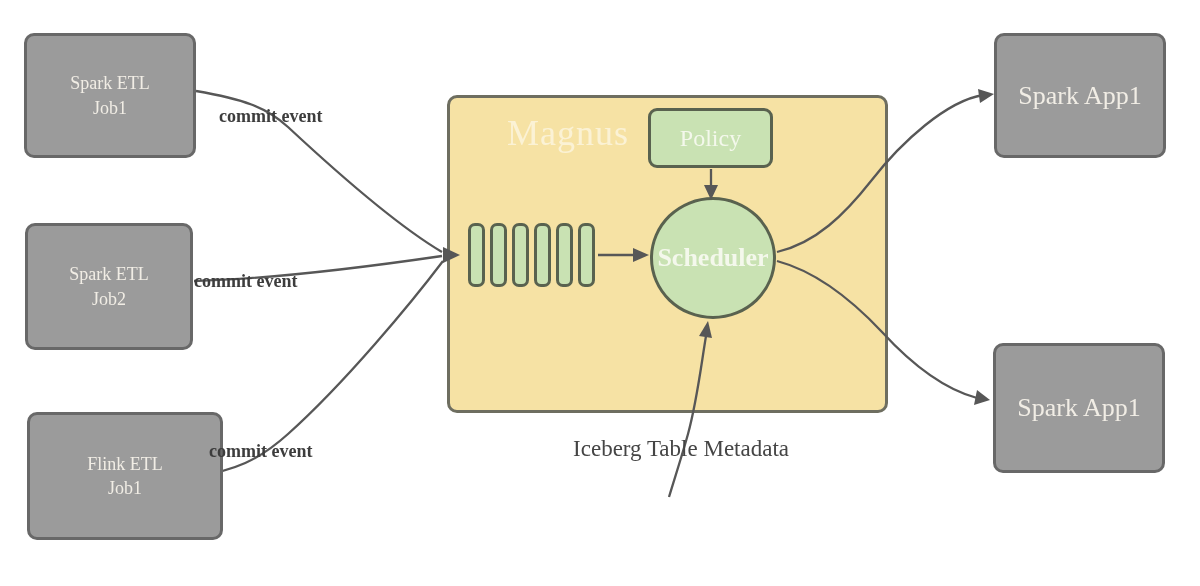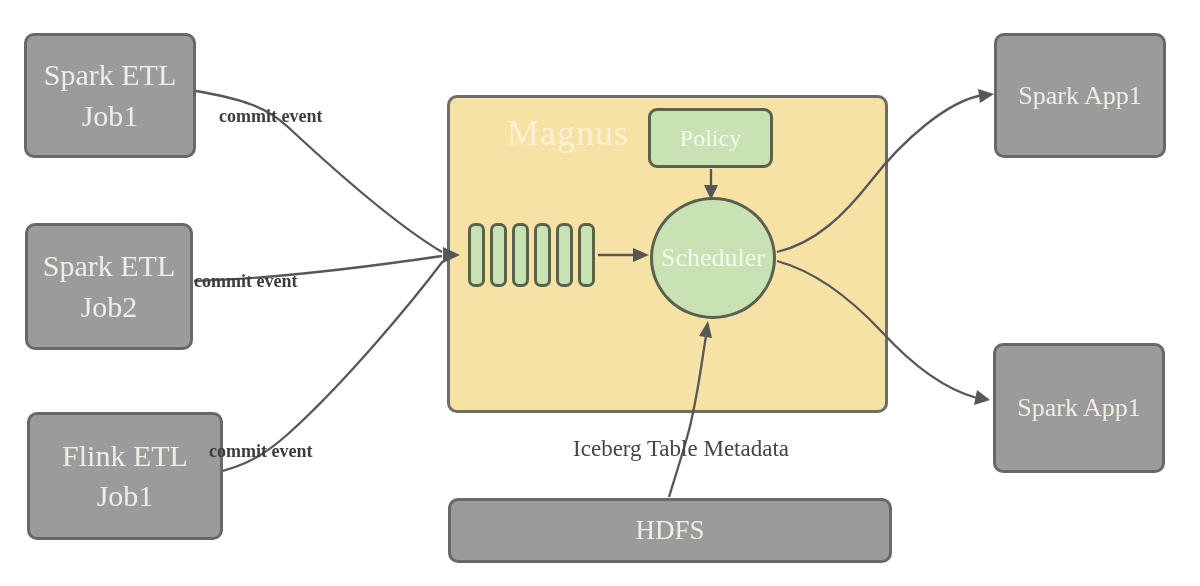--- a/index.html
+++ b/index.html
@@ -28,21 +28,21 @@
     overflow:hidden;
   }
   .gray-node{
     position:absolute;
     background:var(--gray-node-fill);
     border:3px solid var(--gray-node-border);
     border-radius:10px;
     color:var(--gray-node-text);
     display:flex;align-items:center;justify-content:center;
     text-align:center;
-    font-size:30px;line-height:1.35;
+    font-size:18px;line-height:1.35;
     white-space:pre-line;
     box-sizing:border-box;
   }
   #node-spark-etl-job1{left:24px;top:33px;width:172px;height:125px;}
   #node-spark-etl-job2{left:25px;top:223px;width:168px;height:127px;}
   #node-flink-etl-job1{left:27px;top:412px;width:196px;height:128px;}
   #node-spark-app1-top{left:994px;top:33px;width:172px;height:125px;font-size:26px;}
   #node-spark-app1-bottom{left:993px;top:343px;width:172px;height:130px;font-size:26px;}
   #node-hdfs{left:448px;top:498px;width:444px;height:65px;font-size:27px;}
 
@@ -64,21 +64,21 @@
   .green-node{
     position:absolute;
     background:var(--green-fill);
     border:3px solid var(--green-border);
     color:var(--green-text);
     display:flex;align-items:center;justify-content:center;
     box-sizing:border-box;
     text-align:center;
   }
   #node-policy{left:648px;top:108px;width:125px;height:60px;border-radius:9px;font-size:24px;text-align:center;}
-  #node-scheduler{left:650px;top:197px;width:126px;height:122px;border-radius:50%;font-size:26px;}
+  #node-scheduler{left:650px;top:197px;width:126px;height:122px;border-radius:50%;font-size:26px;font-weight:bold;}
 
   .queue{
     position:absolute;
     left:468px;top:223px;width:127px;height:64px;
     display:flex;gap:5px;
   }
   .queue-slot{
     flex:1 1 auto;
     background:var(--green-fill);
     border:3px solid var(--green-border);
@@ -171,23 +171,20 @@
   <div id="node-flink-etl-job1" class="gray-node">
     <span>Flink ETL
 Job1</span>
   </div>
   <div id="node-spark-app1-top" class="gray-node">
     <span>Spark App1</span>
   </div>
   <div id="node-spark-app1-bottom" class="gray-node">
     <span>Spark App1</span>
   </div>
-  <div id="node-hdfs" class="gray-node">
-    <span>HDFS</span>
-  </div>
 
   <div class="labels-layer">
     <div id="label-commit-1" class="edge-label">commit event</div>
     <div id="label-commit-2" class="edge-label">commit event</div>
     <div id="label-commit-3" class="edge-label">commit event</div>
     <div id="label-iceberg" class="edge-label">Iceberg Table Metadata</div>
   </div>
 
 </div>
 

